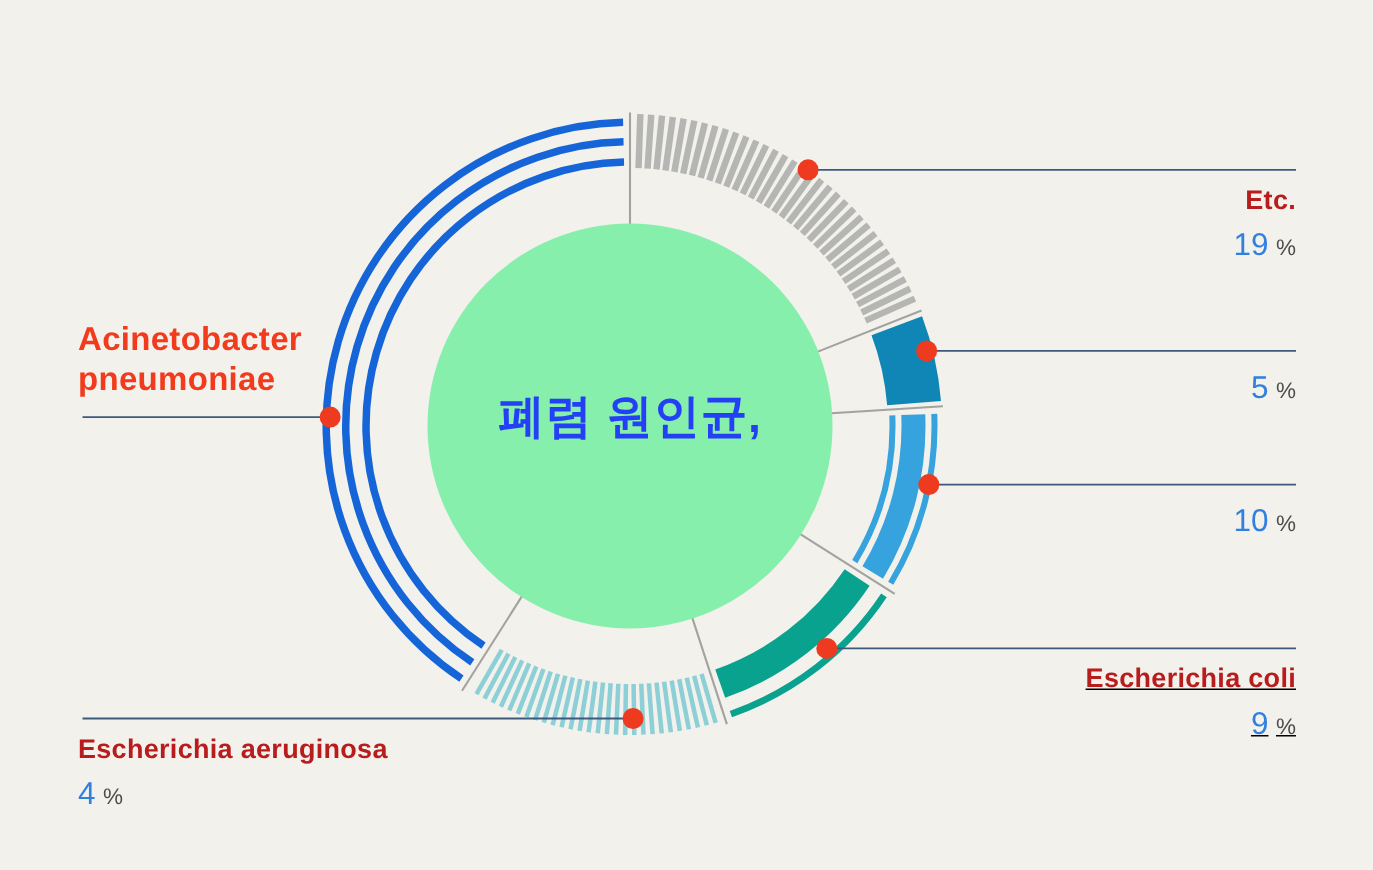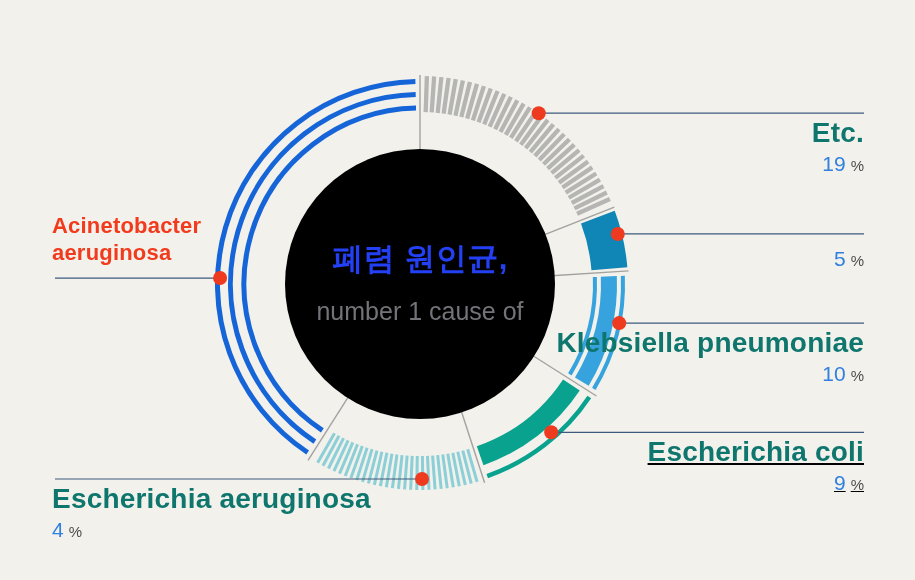--- a/index.html
+++ b/index.html
@@ -5,29 +5,29 @@
   html,body{margin:0;padding:0;}
   body{
     width:915px;height:580px;position:relative;overflow:hidden;
     background:#f2f1ec;
     font-family:"Liberation Sans","DejaVu Sans",sans-serif;
   }
   #donut-svg{position:absolute;left:0;top:0;}
   
   .center-circle{
     position:absolute;left:285px;top:149px;width:270px;height:270px;
-    border-radius:50%;background:#000000;
+    border-radius:50%;background:#86efac;
     display:flex;flex-direction:column;align-items:center;justify-content:center;
   }
   .center-title{font-size:31px;font-weight:700;color:#2440f5;margin-bottom:12px;letter-spacing:0.5px;}
   .center-sub{font-size:25px;color:#737379;line-height:39px;}
   
   .label{position:absolute;white-space:nowrap;}
   .label.right{text-align:right;}
-  .seg-name{font-size:28px;font-weight:700;color:#0f766e;letter-spacing:0.2px;line-height:26px;}
+  .seg-name{font-size:18px;font-weight:700;color:#b91c1c;letter-spacing:0.2px;line-height:26px;}
   .seg-value{margin-top:6px;}
   .seg-value .num{font-size:21px;color:#3180e0;}
   .seg-value .pct{font-size:15px;color:#4c4c4c;margin-left:5px;}
   #lbl-etc{top:120px;right:51px;}
   #lbl-enterococcus{top:241px;right:51px;}
   #lbl-klebsiella{top:330px;right:51px;}
   #lbl-escherichia{top:439px;right:51px;text-decoration:underline;}
   #lbl-pseudomonas{top:486px;left:52px;}
   #lbl-acinetobacter{top:212px;left:52px;width:185px;white-space:normal;}
   #lbl-acinetobacter .seg-name{color:#f23a1c;font-size:22px;line-height:27px;}
@@ -124,52 +124,50 @@
     <line x1="551.198769546716" y1="432.2932327162224" x2="864" y2="432.2932327162224" stroke="#3d5a7c" stroke-width="1.2"></line>
     <circle cx="551.198769546716" cy="432.2932327162224" r="7" fill="#ee3a1e"></circle>
     <line x1="422.041997902668" y1="478.9893080262749" x2="55" y2="478.9893080262749" stroke="#3d5a7c" stroke-width="1.2"></line>
     <circle cx="422.041997902668" cy="478.9893080262749" r="7" fill="#ee3a1e"></circle>
     <line x1="220.0880279761232" y1="278.0667511829779" x2="55" y2="278.0667511829779" stroke="#3d5a7c" stroke-width="1.2"></line>
     <circle cx="220.0880279761232" cy="278.0667511829779" r="7" fill="#ee3a1e"></circle>
   </svg>
 
 <div class="center-circle">
   <div class="center-title">폐렴 원인균,</div>
-  <div class="center-sub">number 1 cause of</div>
 </div>
 
 <div class="label right" id="lbl-etc">
   <div class="seg-name">Etc.</div>
   <div class="seg-value">
     <span class="num">19</span><span class="pct">%</span>
   </div>
 </div>
 
 <div class="label right" id="lbl-enterococcus">
   <div class="seg-value">
     <span class="num">5</span><span class="pct">%</span>
   </div>
 </div>
 
 <div class="label right" id="lbl-klebsiella">
-  <div class="seg-name">Klebsiella pneumoniae</div>
   <div class="seg-value">
     <span class="num">10</span><span class="pct">%</span>
   </div>
 </div>
 
 <div class="label right" id="lbl-escherichia">
   <div class="seg-name">Escherichia coli</div>
   <div class="seg-value">
     <span class="num">9</span><span class="pct">%</span>
   </div>
 </div>
 
 <div class="label" id="lbl-pseudomonas">
   <div class="seg-name">Escherichia aeruginosa</div>
   <div class="seg-value">
     <span class="num">4</span><span class="pct">%</span>
   </div>
 </div>
 
 <div class="label" id="lbl-acinetobacter">
-  <div class="seg-name">Acinetobacter aeruginosa</div>
+  <div class="seg-name">Acinetobacter pneumoniae</div>
 </div>
 
 </body></html>

